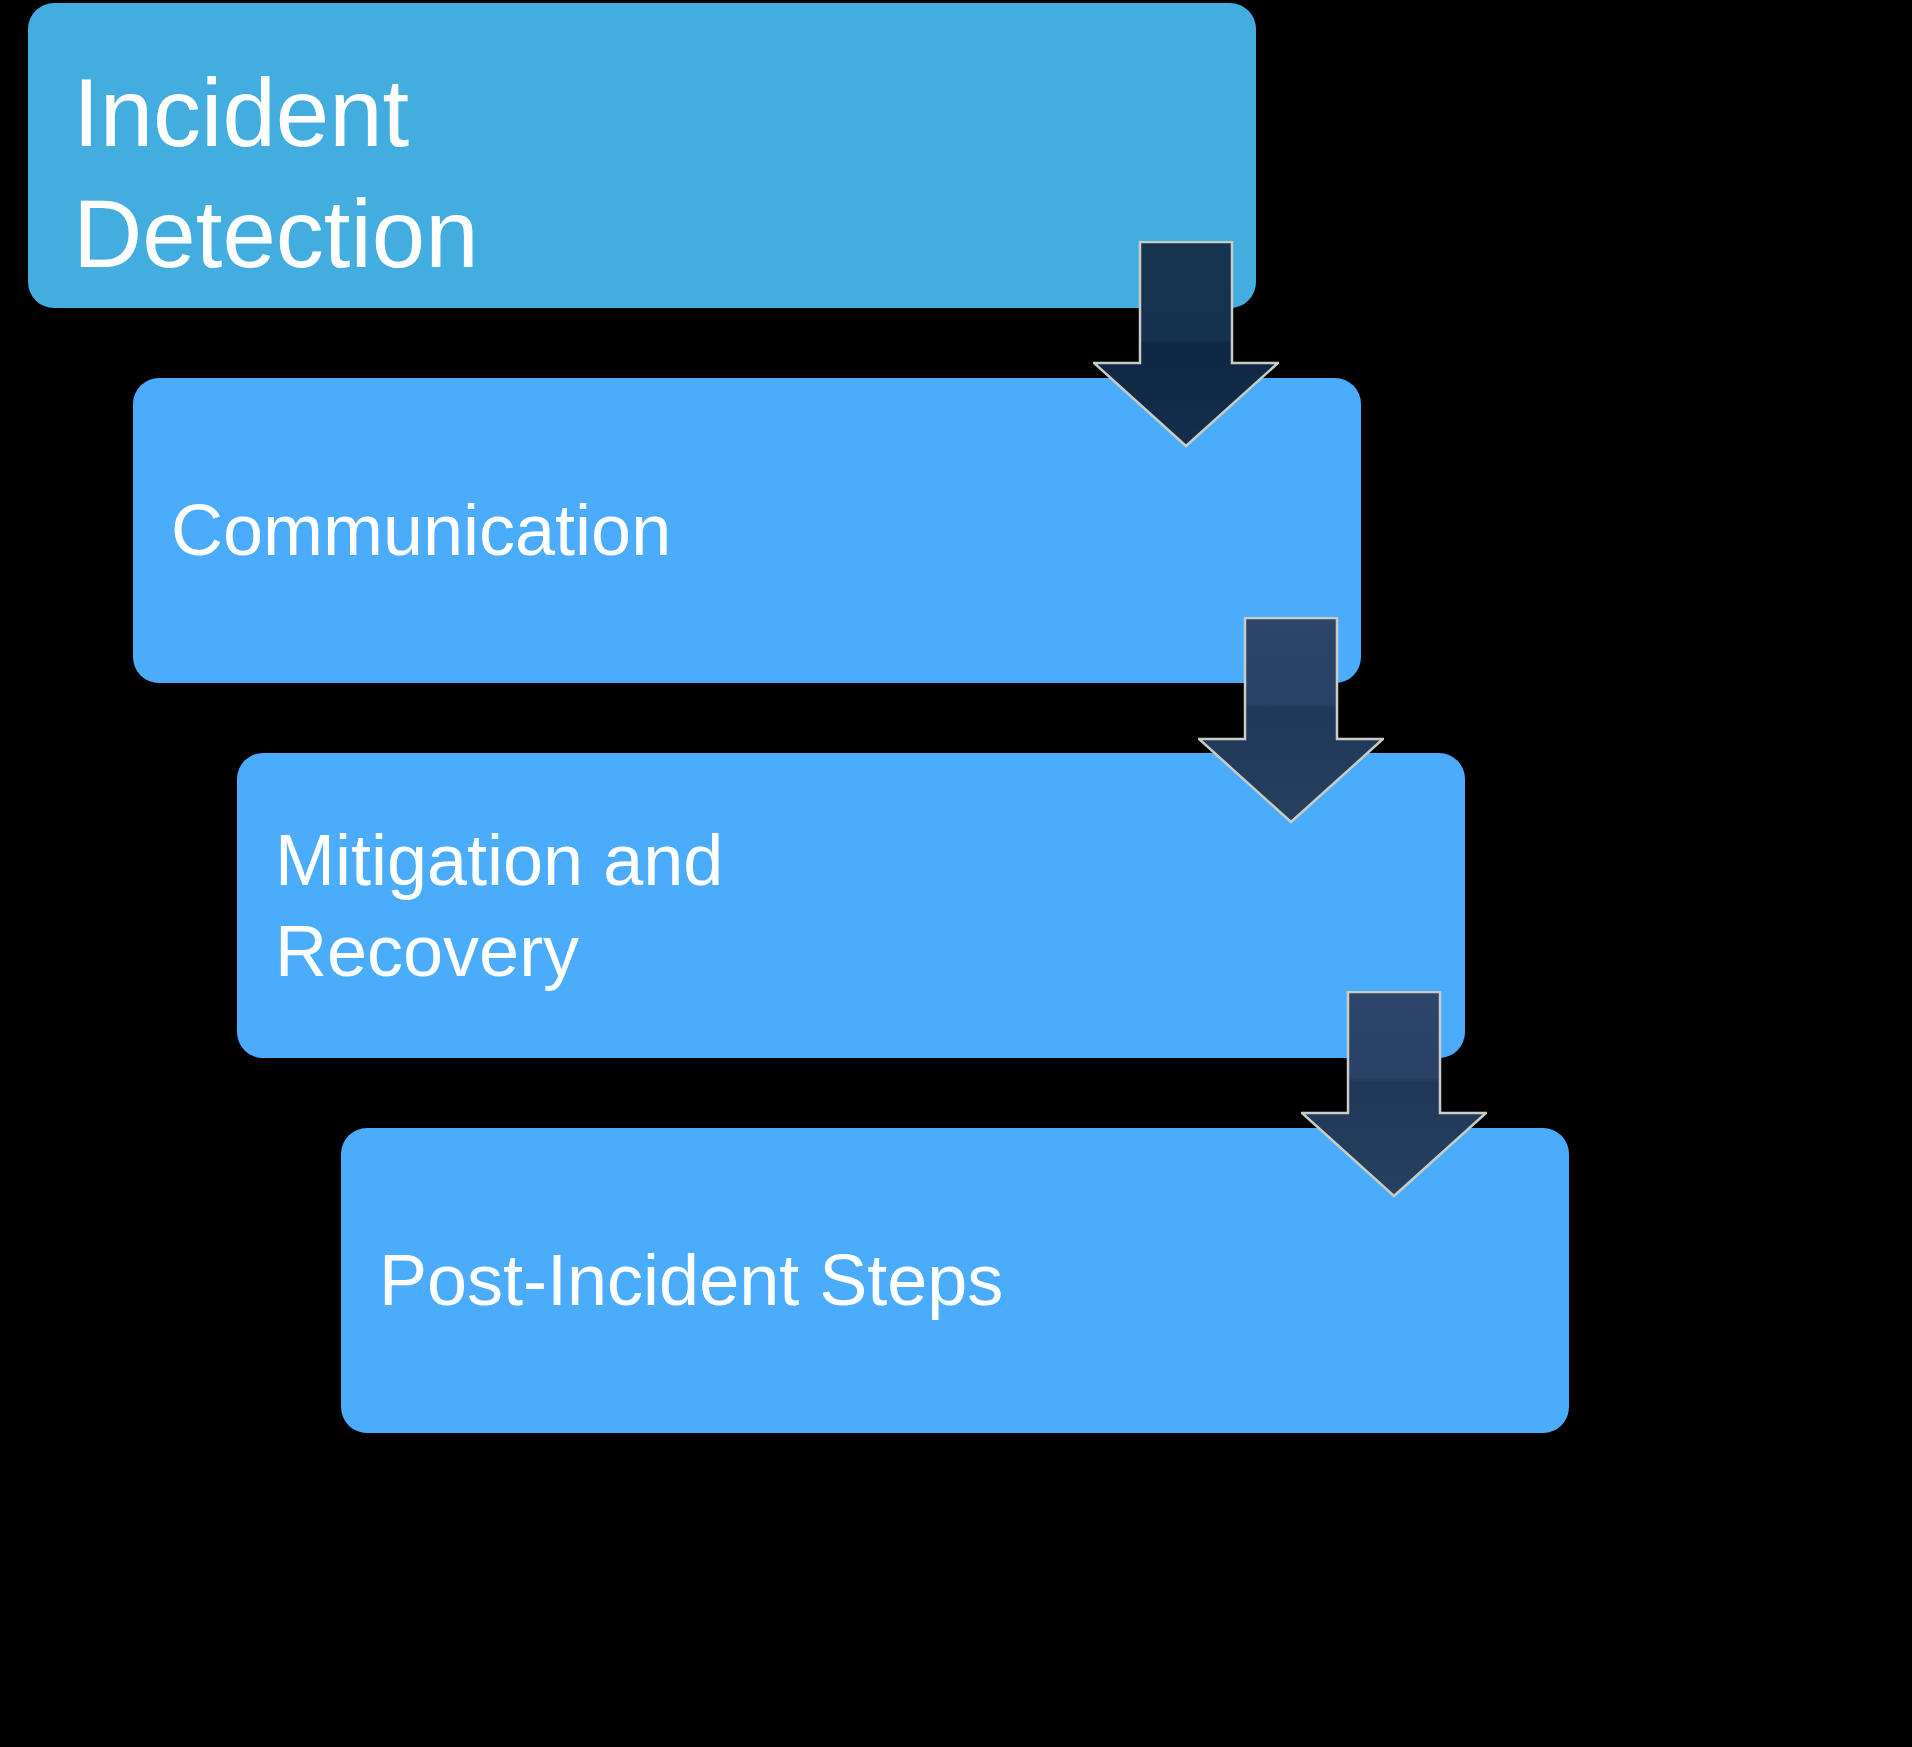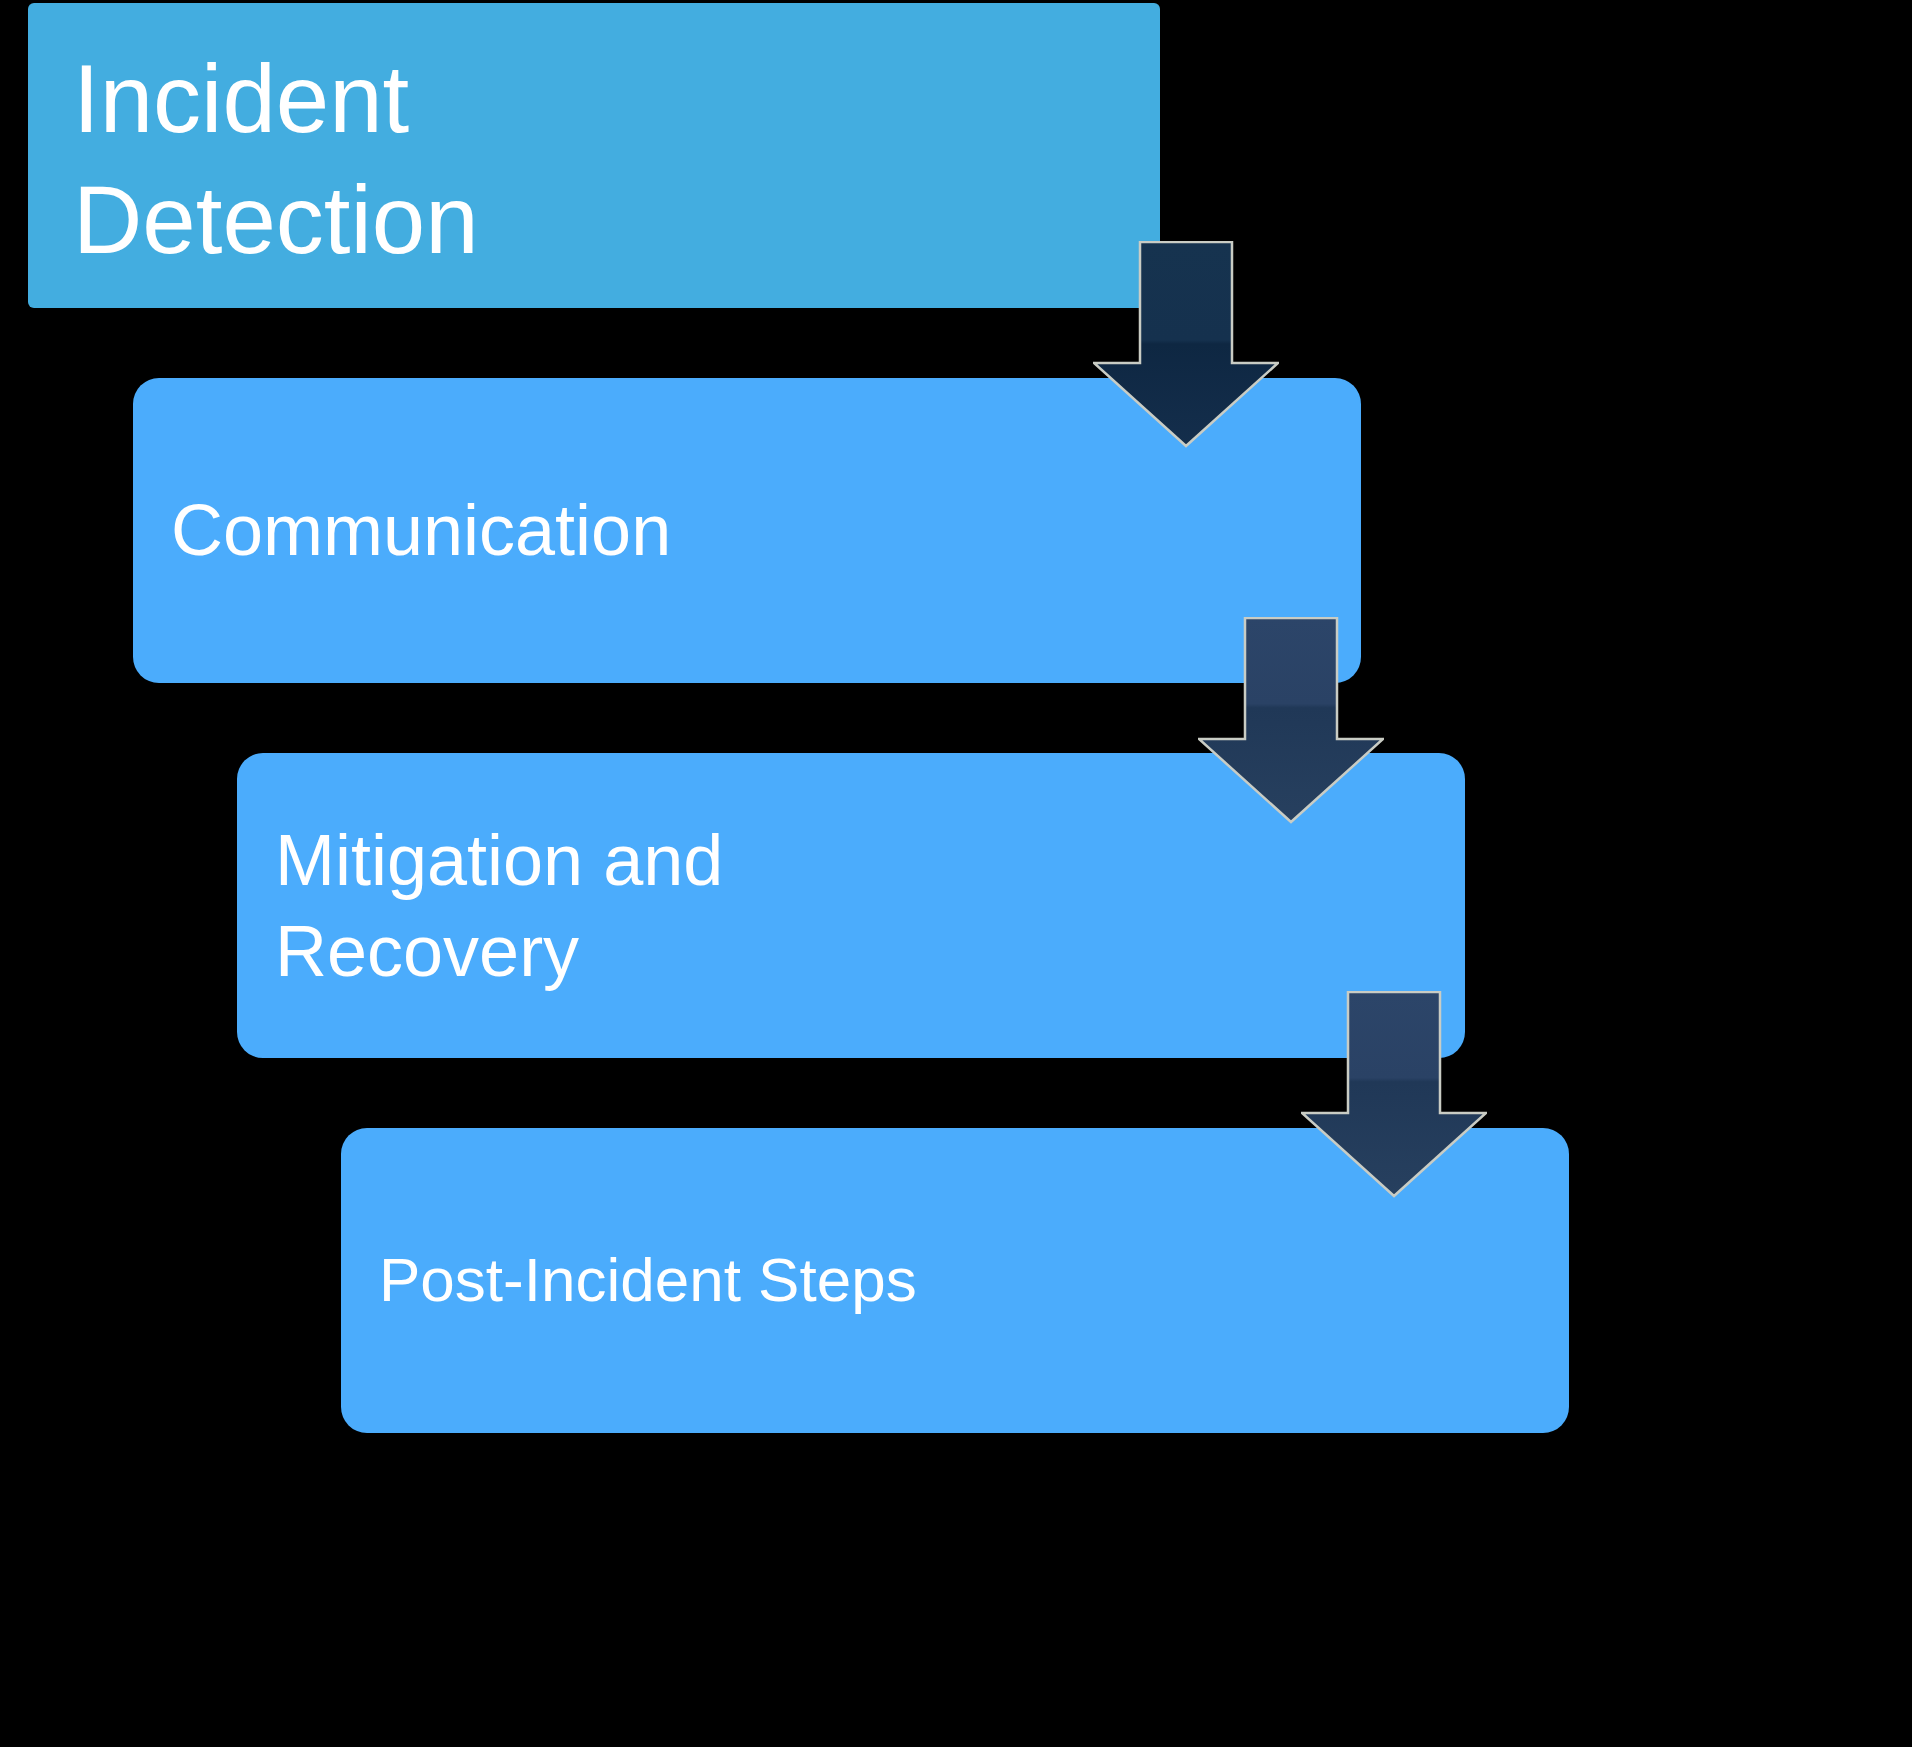--- a/index.html
+++ b/index.html
@@ -31,27 +31,27 @@
 
   .flow-box .label {
     white-space: pre-line;
     line-height: 1.26;
   }
 
   
   #box-1 {
     left: 28px;
     top: 3px;
-    width: 1132px;
+    width: 1228px;
     height: 305px;
     background: #43ADE0;
-    border-radius: 6px;
+    border-radius: 26px;
     padding-left: 45px;
     padding-right: 30px;
-    justify-content: flex-start;
+    justify-content: center;
     padding-top: 36px;
   }
   #box-1 .label { font-size: 96px; }
 
   
   #box-2 {
     left: 133px;
     top: 378px;
     width: 1228px;
     height: 305px;
@@ -79,21 +79,21 @@
   #box-4 {
     left: 341px;
     top: 1128px;
     width: 1228px;
     height: 305px;
     background: #4BACFC;
     border-radius: 26px;
     padding-left: 38px;
     padding-right: 30px;
   }
-  #box-4 .label { font-size: 62px; }
+  #box-4 .label { font-size: 72px; }
 
   
   .flow-arrow {
     position: absolute;
     z-index: 2;
     pointer-events: none;
   }
   #arrow-1 { left: 1093px; top: 241px; width: 186px; height: 207px; }
   #arrow-2 { left: 1198px; top: 617px; width: 186px; height: 207px; }
   #arrow-3 { left: 1301px; top: 991px; width: 186px; height: 207px; }

